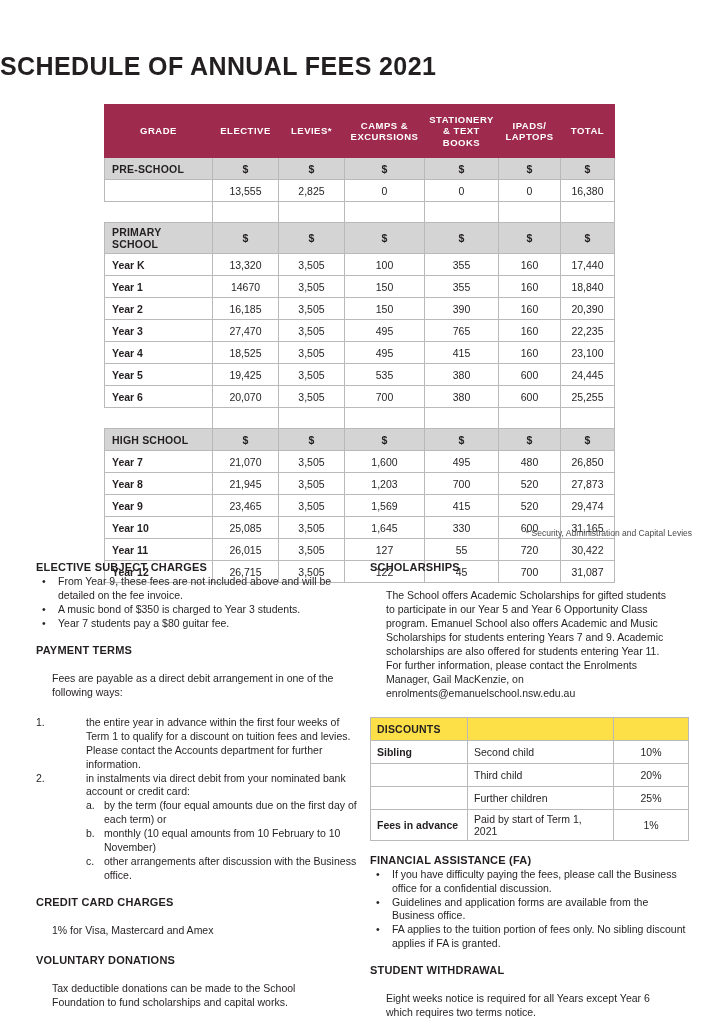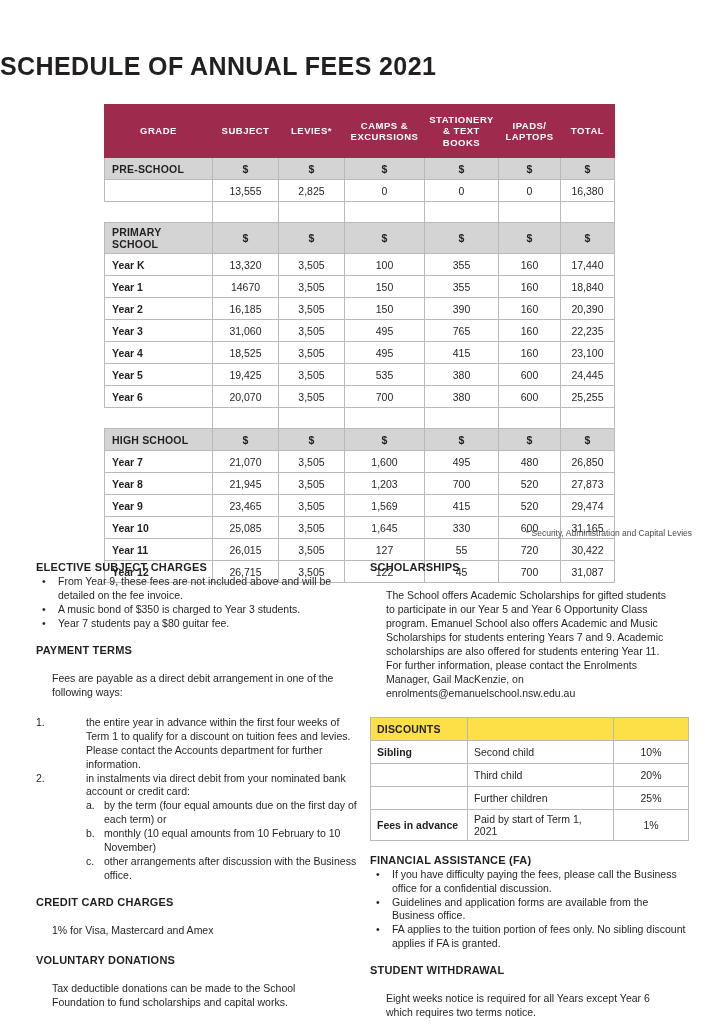--- a/index.html
+++ b/index.html
@@ -230,21 +230,21 @@
         <col class="c-tuition">
         <col class="c-levies">
         <col class="c-camps">
         <col class="c-stat">
         <col class="c-ipads">
         <col class="c-total">
     </colgroup>
     <thead>
       <tr>
         <th><span>GRADE</span></th>
-        <th><span>SUBJECT</span></th>
+        <th><span>ELECTIVE</span></th>
         <th><span>LEVIES*</span></th>
         <th>
           <span>CAMPS &amp;</span><br>
           <span>EXCURSIONS</span>
         </th>
         <th>
           <span>STATIONERY</span><br>
           <span>&amp; TEXT</span><br>
           <span>BOOKS</span>
         </th>
@@ -314,21 +314,21 @@
           <td class="grade-cell">Year 2</td>
           <td>16,185</td>
           <td>3,505</td>
           <td>150</td>
           <td>390</td>
           <td>160</td>
           <td>20,390</td>
         </tr>
         <tr>
           <td class="grade-cell">Year 3</td>
-          <td>31,060</td>
+          <td>27,470</td>
           <td>3,505</td>
           <td>495</td>
           <td>765</td>
           <td>160</td>
           <td>22,235</td>
         </tr>
         <tr>
           <td class="grade-cell">Year 4</td>
           <td>18,525</td>
           <td>3,505</td>

